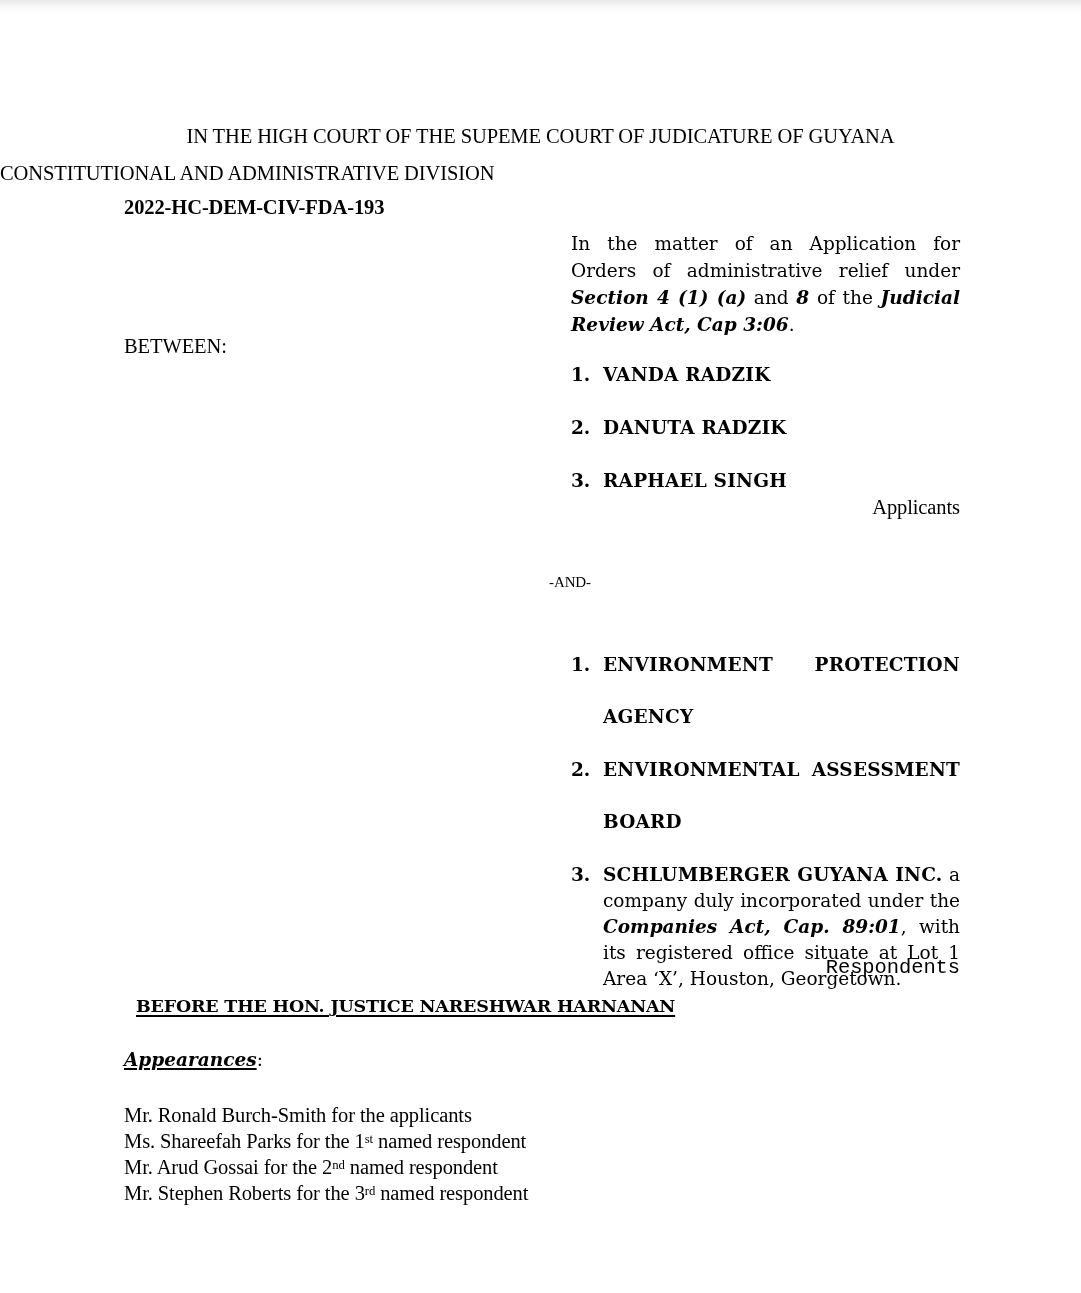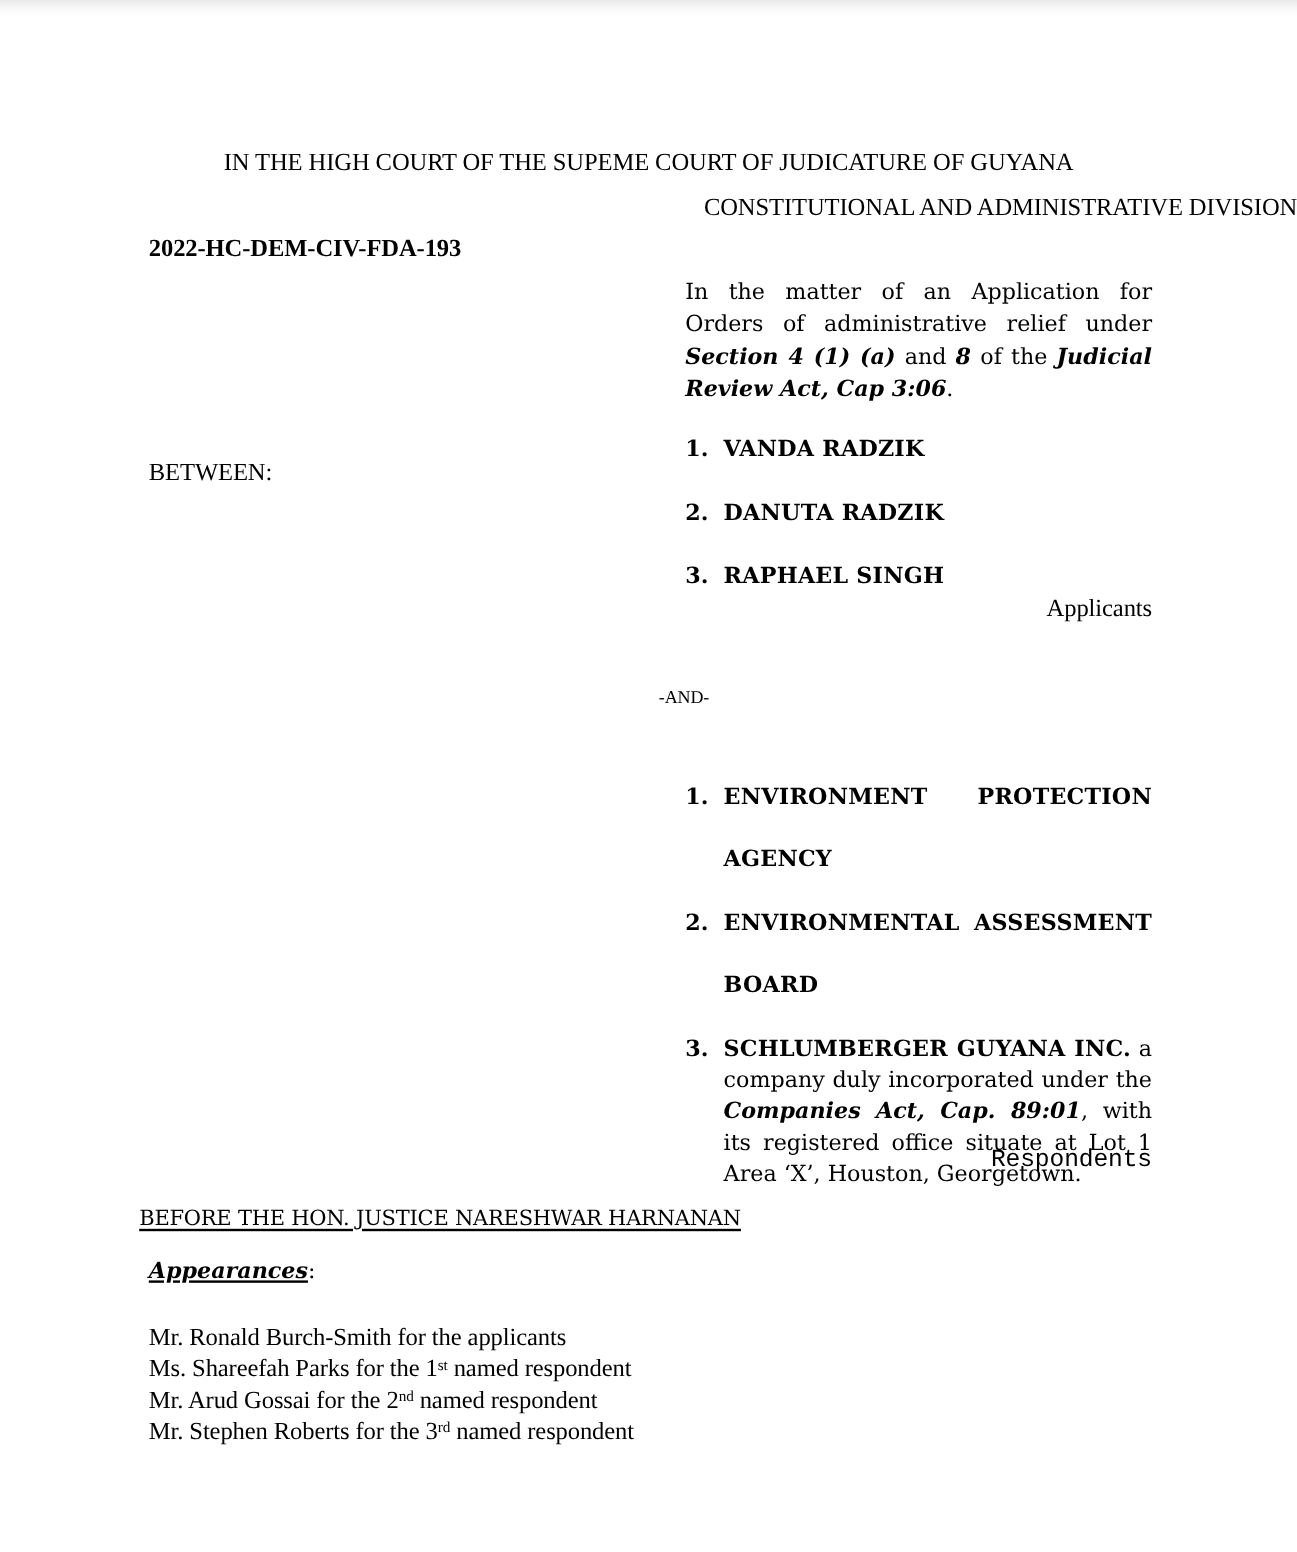--- a/index.html
+++ b/index.html
@@ -51,40 +51,39 @@
     width: 1081px;
     text-align: center;
     font-size: 20.5px;
     letter-spacing: -0.1px;
     line-height: 1.2;
   }
   .court-division {
     position: absolute;
     left: 0; top: 161px;
     width: 1081px;
-    text-align: right;
+    text-align: left;
     font-size: 20.5px;
     letter-spacing: -0.1px;
     line-height: 1.2;
   }
   .case-number {
     position: absolute;
     left: 124px; top: 196px;
     font-size: 20.5px;
     letter-spacing: -0.1px;
     font-weight: bold;
   }
 
   
   .between-label {
     position: absolute;
     left: 124px; top: 335px;
     font-size: 20.5px;
     letter-spacing: -0.1px;
-    margin-top: 48px;
   }
 
   .recital {
     top: 230px;
     position: absolute;
     left: 571px;
     width: 389px;
     font-size: 18.5px;
     line-height: 27px;
     text-align: justify;
@@ -160,29 +159,28 @@
     left: 549px; top: 574px;
     width: 389px;
     text-align: left;
     font-size: 15px;
     letter-spacing: -0.1px;
   }
 
   
   .before-judge {
     position: absolute;
-    left: 116px; top: 996px;
+    left: 136px; top: 996px;
     font-size: 17.5px;
-    font-weight: normal;
+    font-weight: bold;
     letter-spacing: -0.2px;
     text-decoration: underline;
     text-underline-offset: 3px;
     text-decoration-thickness: 2px;
     white-space: nowrap;
-    margin-top: 10px;
   }
 
   .appearances-heading {
     position: absolute;
     left: 124px; top: 1049px;
     font-size: 18.5px;
   }
   .appearances-heading .word {
     font-weight: bold;
     font-style: italic;

